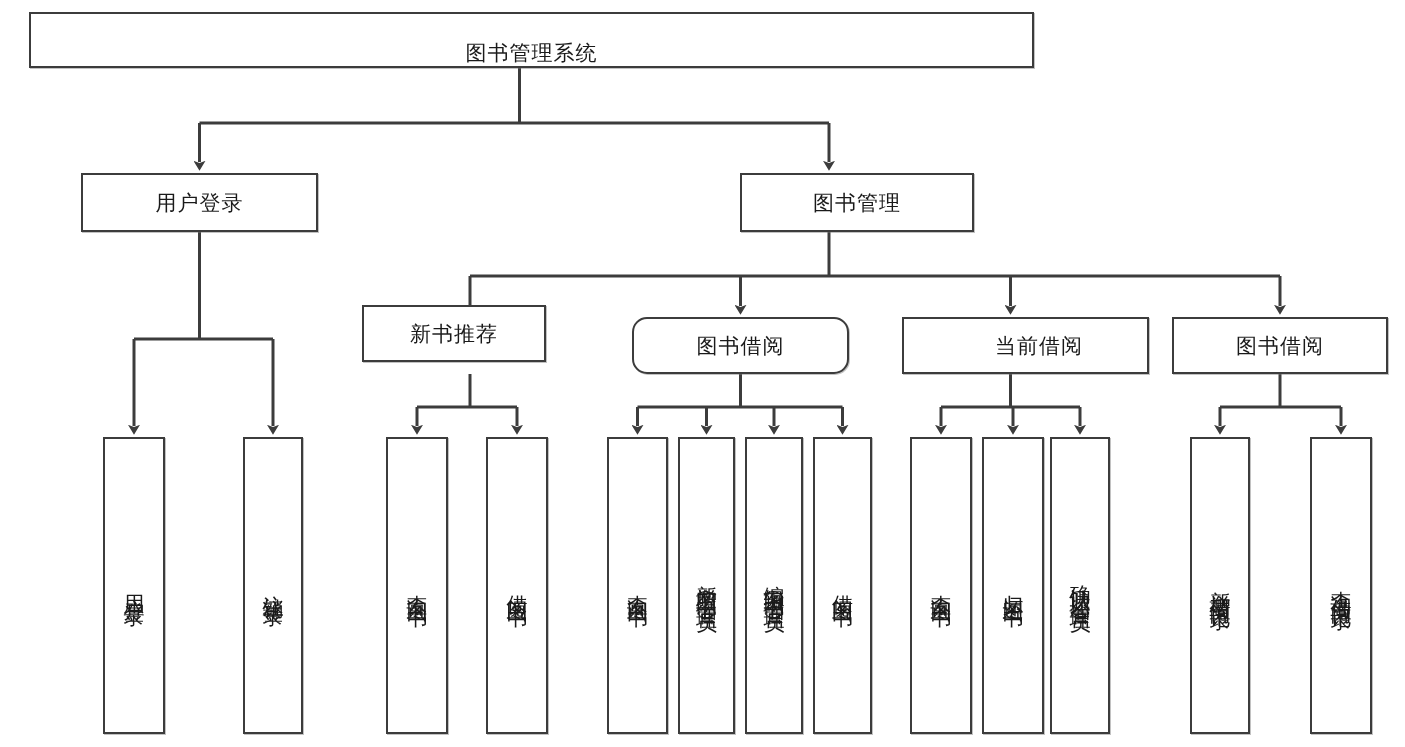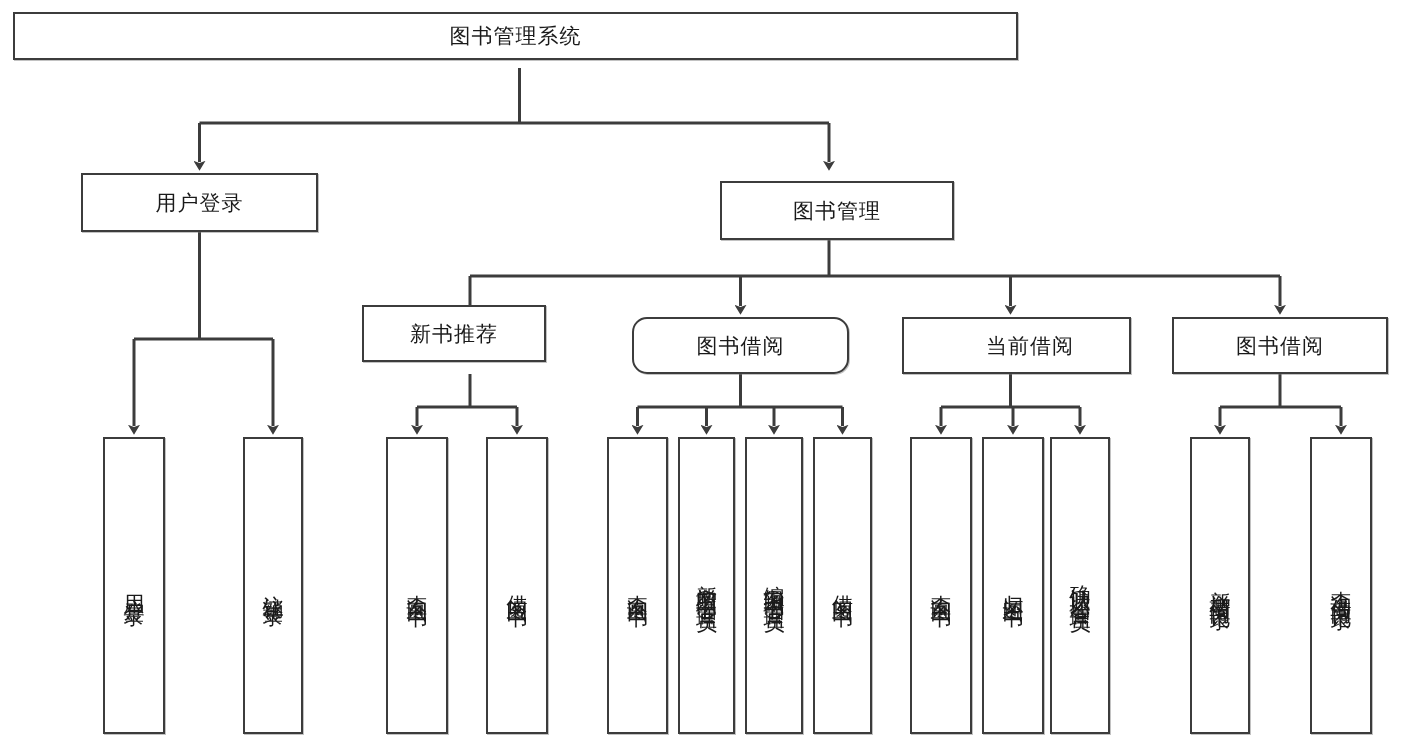--- a/index.html
+++ b/index.html
@@ -111,36 +111,36 @@
         <path d="M1013,407 L1013,426" marker-end="url(#arrow)"></path>
         <path d="M1080,407 L1080,426" marker-end="url(#arrow)"></path>
         <path d="M1280,374 L1280,407"></path>
         <path d="M1220,407 L1341,407"></path>
         <path d="M1220,407 L1220,426" marker-end="url(#arrow)"></path>
         <path d="M1341,407 L1341,426" marker-end="url(#arrow)"></path>
       </g>
   </svg>
 
   <div id="nodes">
-      <div class="node horiz" style="left: 13px; top: 12px; width: 1005px; height: 48px;">
+      <div class="node horiz" style="left: 29px; top: 12px; width: 1005px; height: 56px; align-items: flex-end;">
         <span class="node-label">图书管理系统</span>
       </div>
       <div class="node horiz" style="left: 81px; top: 173px; width: 237px; height: 59px;">
         <span class="node-label">用户登录</span>
       </div>
-      <div class="node horiz" style="left: 720px; top: 173px; width: 234px; height: 59px; margin-top: 8px;">
+      <div class="node horiz" style="left: 740px; top: 173px; width: 234px; height: 59px;">
         <span class="node-label">图书管理</span>
       </div>
       <div class="node horiz" style="left: 362px; top: 305px; width: 184px; height: 57px;">
         <span class="node-label">新书推荐</span>
       </div>
       <div class="node horiz" style="left: 632px; top: 317px; width: 217px; height: 57px; border-radius: 15px;">
         <span class="node-label">图书借阅</span>
       </div>
-      <div class="node horiz" style="left: 902px; top: 317px; width: 229px; height: 57px; padding-left: 27px;">
+      <div class="node horiz" style="left: 902px; top: 317px; width: 247px; height: 57px; padding-left: 27px;">
         <span class="node-label">当前借阅</span>
       </div>
       <div class="node horiz" style="left: 1172px; top: 317px; width: 216px; height: 57px;">
         <span class="node-label">图书借阅</span>
       </div>
       <div class="node vert" style="left: 103px; top: 437px; width: 62px; height: 297px;">
         <span class="node-label">用户登录</span>
       </div>
       <div class="node vert" style="left: 243px; top: 437px; width: 60px; height: 297px;">
         <span class="node-label">注销登录</span>

